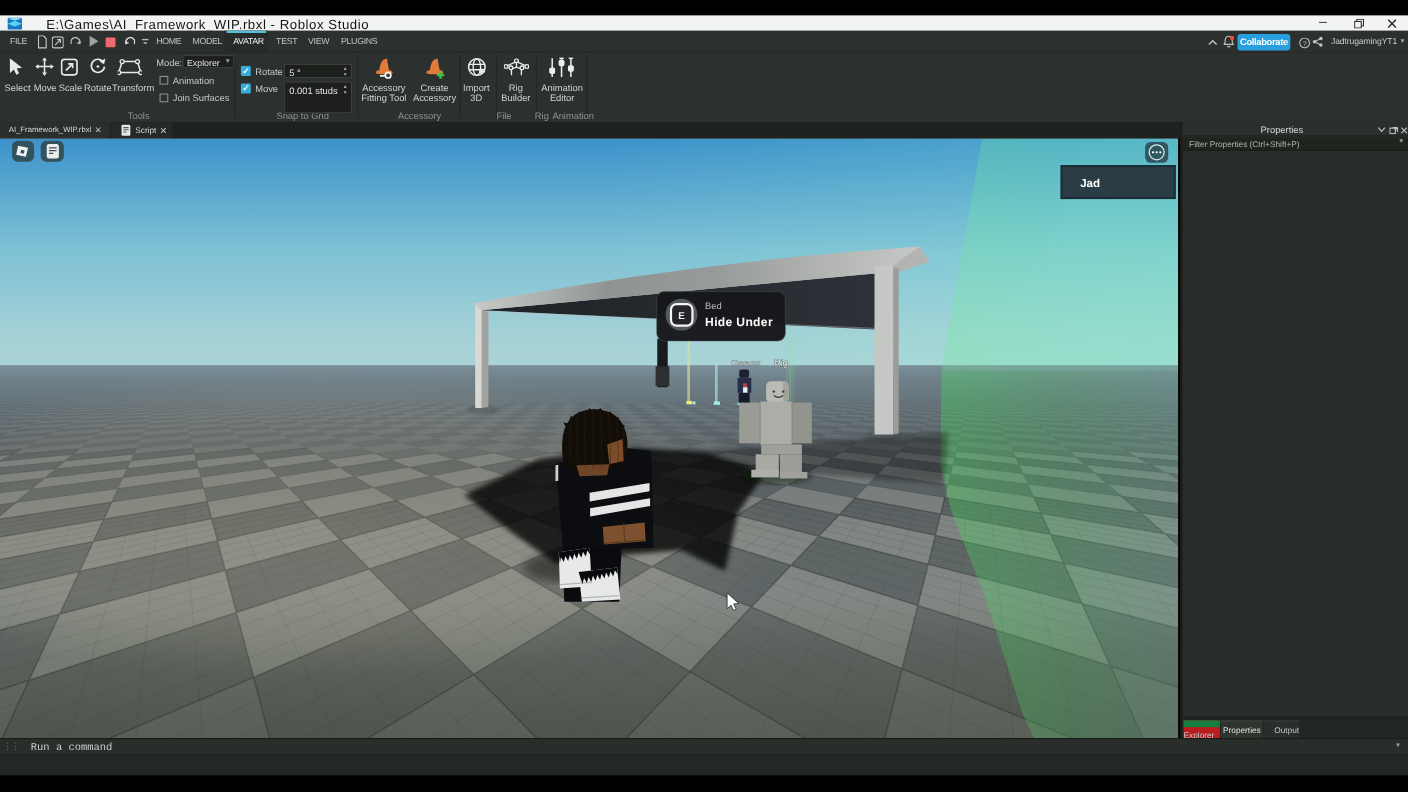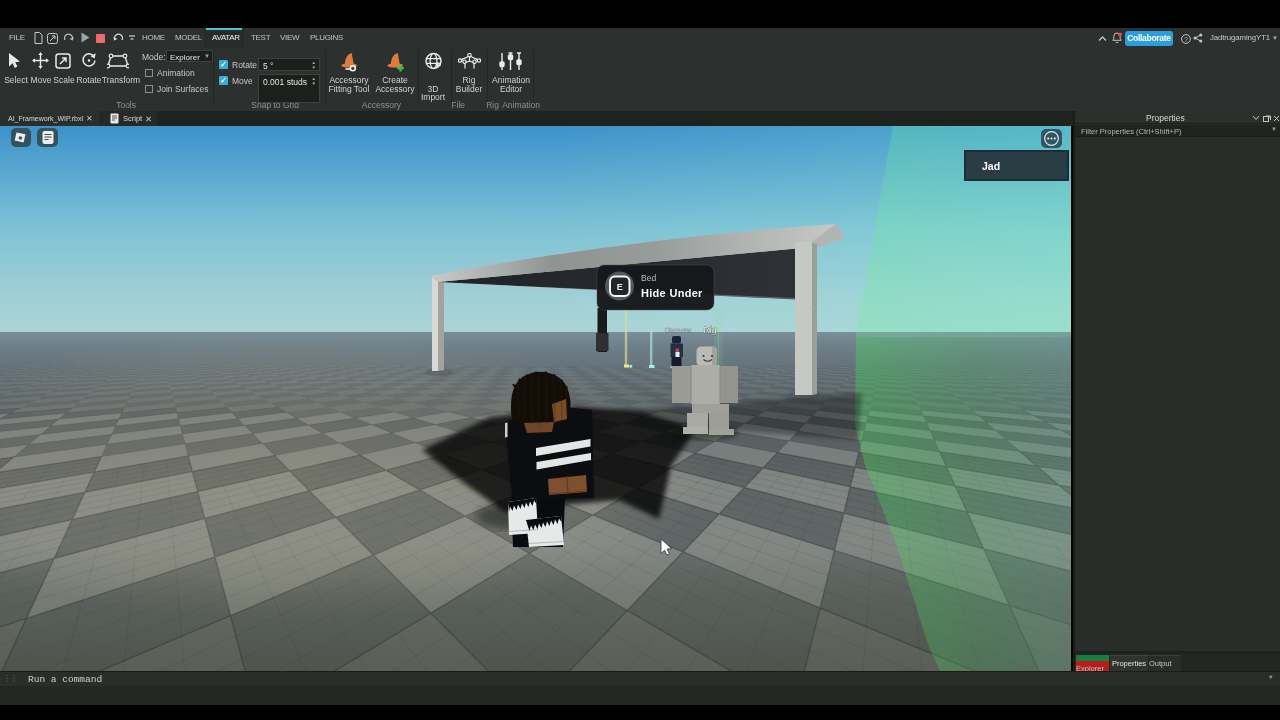--- a/index.html
+++ b/index.html
@@ -17,20 +17,36 @@
 #statusstrip{left:0;top:686px;width:1280px;height:19px;background:#242824}
 #bottomblack{left:0;top:705px;width:1280px;height:15px;background:#010101}
 .mi{position:absolute;top:0;height:20px;line-height:20px}
 .ck{position:absolute;width:8px;height:8px;border:1px solid #8b8f8b;background:transparent}
 .ckb{position:absolute;width:9px;height:9px;background:#35aede;border-radius:1px;color:#fff;font-size:8px;line-height:9px;text-align:center;font-weight:bold}
 .inp{position:absolute;background:#1d1f1d;border:1px solid #3e423e;color:#e2e4e2;font-size:8.5px}
 .spin{position:absolute;color:#a8aba8;font-size:4.5px;line-height:4.5px}
 </style></head><body>
 <div id="stage">
 
+  <div class="abs" id="titlebar">
+    <svg class="abs" style="left:4px;top:1px" width="19" height="13" viewBox="0 0 13 12">
+        <rect x="0.5" y="1" width="12" height="10" rx="1" fill="#1779c6"></rect>
+        <path d="M0.5 6 L6.5 3.6 L12.5 6 L6.5 8.4 Z" fill="#5ad2ee"></path>
+        <path d="M0.5 1.8 L6.5 1 L12.5 1.8 L6.5 3.4 Z" fill="#8fe3f2"></path>
+      </svg>
+    <span class="ttl">E:\Games\AI_Framework_WIP.rbxl - Roblox Studio</span>
+    <span class="abs" style="left:1199px;top:-2px;font-size:13px;color:#333">–</span>
+    <svg class="abs" style="left:1231px;top:3px" width="9" height="9">
+        <rect x="2.5" y="0.5" width="6" height="6" fill="none" stroke="#333" stroke-width="1"></rect>
+        <rect x="0.5" y="2.5" width="6" height="6" fill="#f2f3f3" stroke="#333" stroke-width="1"></rect>
+      </svg>
+    <svg class="abs" style="left:1261px;top:3px" width="9" height="9">
+        <path d="M1 1 L8 8 M8 1 L1 8" stroke="#222" stroke-width="1.2"></path>
+      </svg>
+  </div>
 
   <div class="abs" id="menubar">
     <div class="abs" style="left:204px;top:0;width:40px;height:20px;background:#272b29"></div>
     <div class="abs" style="left:206px;top:0;width:36px;height:2px;background:#4cc2d4"></div>
     <span class="mi" style="left:9px">FILE</span>
     <svg class="mi" style="left:34px;top:4px" width="9" height="12">
         <path d="M1 .5h4.5L8 3v8.5H1Z" fill="none" stroke="#c8cac8" stroke-width="1"></path>
       </svg>
     <svg class="mi" style="left:47px;top:5px" width="11" height="11">
         <rect x="0.5" y="0.5" width="10" height="10" rx="2" fill="none" stroke="#c8cac8"></rect>
@@ -155,21 +171,21 @@
     <span class="lbl" style="left:325px;top:27px;width:48px">Accessory</span>
     <span class="lbl" style="left:325px;top:36px;width:48px">Fitting Tool</span>
     <span class="lbl" style="left:371px;top:27px;width:48px">Create</span>
     <span class="lbl" style="left:371px;top:36px;width:48px">Accessory</span>
     <svg class="abs" style="left:424px;top:4px" width="19" height="19" viewBox="0 0 19 19">
         <circle cx="9.5" cy="9" r="7.5" fill="none" stroke="#eceeec" stroke-width="1.4"></circle>
         <ellipse cx="9.5" cy="9" rx="3.4" ry="7.5" fill="none" stroke="#eceeec" stroke-width="1.2"></ellipse>
         <path d="M2.2 6.6 H16.8 M2.2 11.4 H16.8" stroke="#eceeec" stroke-width="1.2"></path>
         <path d="M17 13 h-5 m0 0 l2.4 -2.4 m-2.4 2.4 l2.4 2.4" stroke="#eceeec" stroke-width="1.6" fill="none"></path>
       </svg>
-    <span class="lbl" style="left:409px;top:44px;width:48px">Import</span>
+    <span class="lbl" style="left:409px;top:27px;width:48px">Import</span>
     <span class="lbl" style="left:409px;top:36px;width:48px">3D</span>
     <svg class="abs" style="left:458px;top:5px" width="23" height="18" viewBox="0 0 23 18">
         <g stroke="#eceeec" stroke-width="1.2" fill="none">
           <circle cx="11.5" cy="2.2" r="1.7"></circle>
           <circle cx="2" cy="7.5" r="1.7"></circle>
           <circle cx="21" cy="7.5" r="1.7"></circle>
           <circle cx="6.5" cy="8.7" r="1.7"></circle>
           <circle cx="16.5" cy="8.7" r="1.7"></circle>
           <path d="M11.5 4 V8 M11.5 8 L7.8 9.5 M11.5 8 L15.2 9.5 M10.5 3.5 L3.4 6.6 M12.5 3.5 L19.6 6.6 M7 10.3 L7 15.5 M16 10.3 L16 15.5"></path>
         </g>
@@ -407,21 +423,21 @@
         </svg>
     </div>
     <div class="abs" style="left:0;top:14px;width:205px;height:12px;background:#20241f;border-bottom:1px solid #191c19">
       <span class="abs" style="left:6px;top:2px;font-size:7.5px;color:#b2b5b2">Filter Properties (Ctrl+Shift+P)</span>
       <span class="abs" style="left:196px;top:1px;font-size:6px;color:#9a9d9a">▼</span>
     </div>
     <div class="abs" style="left:0;top:540px;width:205px;height:3px;background:#1e221e"></div>
     <div class="abs" style="left:0;top:543px;width:205px;height:17px;background:#232723;font-size:7.5px;color:#c2c4c2">
       <div class="abs" style="left:1px;top:1px;width:33px;height:16px;background:#b91c1c;border-top:6px solid #15803d;text-align:left;line-height:15px">Explorer</div>
       <div class="abs" style="left:35px;top:1px;width:38px;height:16px;background:#30342f;border-top:1px solid #444;text-align:center;line-height:15px;color:#e0e2e0">Properties</div>
-      <div class="abs" style="left:74px;top:1px;width:32px;height:16px;background:#2a2e2a;border-top:1px solid #3a3e3a;text-align:left;line-height:15px">Output</div>
+      <div class="abs" style="left:74px;top:1px;width:32px;height:16px;background:#2a2e2a;border-top:1px solid #3a3e3a;text-align:right;line-height:15px">Output</div>
     </div>
   </div>
 
   <div class="abs" id="cmdbar">
     <span class="abs" style="left:3px;top:2px;color:#6a6e6a;font-size:8px;letter-spacing:-1px">⋮⋮</span>
     <span class="abs" style="left:28px;top:2px">Run a command</span>
     <span class="abs" style="left:1269px;top:2px;font-size:6px;color:#9a9d9a">▼</span>
   </div>
   <div class="abs" id="statusstrip"></div>
   <div class="abs" id="bottomblack"></div>

